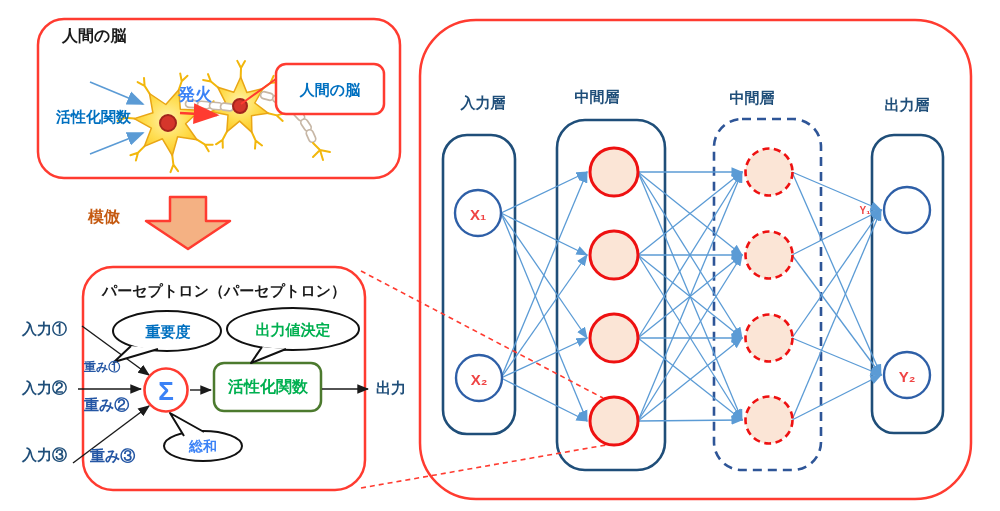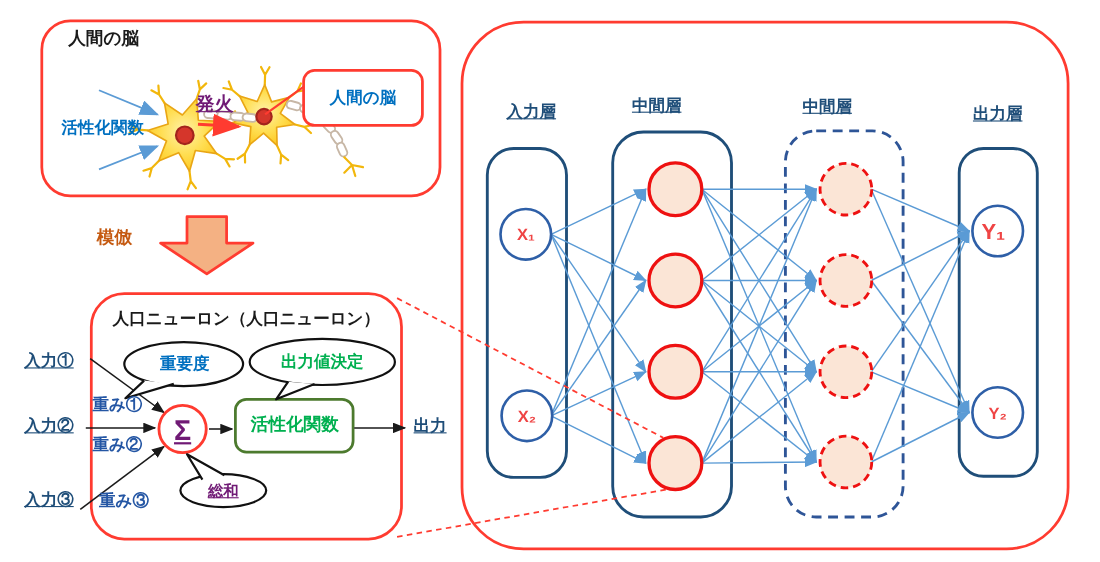--- a/index.html
+++ b/index.html
@@ -1,25 +1,25 @@
 <!DOCTYPE html>
 <html><head>
 <meta charset="utf-8">
 <style>
   html,body{margin:0;padding:0;background:#fff;}
   #stage{position:relative;width:1000px;height:511px;background:#fff;overflow:hidden;
          font-family:"Liberation Sans",sans-serif;font-weight:bold;}
   #diagram{position:absolute;left:0;top:0;}
   .lbl{position:absolute;white-space:nowrap;line-height:1;}
   .ctr{transform:translate(-50%,-50%);}
-  .navy{color:#1F4E79;text-decoration:underline;}
+  .navy{color:#1F4E79;}
   .mblue{color:#2456A4;}
   .xnavy{color:#ef4444;}
   .blue{color:#0070C0;}
-  .red{color:#701a75;text-decoration:underline;}
+  .red{color:#3b82f6;}
   .green{color:#00B050;}
   .black{color:#1a1a1a;}
   .orange{color:#C55A11;}
 </style>
 </head>
 <body>
 
 <div id="stage">
 
 <svg id="diagram" width="1000" height="511" viewBox="0 0 1000 511">
@@ -147,36 +147,36 @@
   <circle cx="907" cy="210" r="23" fill="#fff" stroke="#2E5FA7" stroke-width="2.4"></circle>
   <circle cx="907" cy="375" r="23" fill="#fff" stroke="#2E5FA7" stroke-width="2.4"></circle>
 </svg>
 
 <div class="lbl black" style="left:62px;top:28px;font-size:16px">人間の脳</div>
 <div class="lbl blue" style="left:56px;top:109px;font-size:15px">活性化関数</div>
 <div class="lbl red" style="left:178px;top:86px;font-size:17px">発火</div>
 <div class="lbl ctr blue" style="left:330px;top:89px;font-size:15px">人間の脳</div>
 <div class="lbl orange" style="left:88px;top:209px;font-size:16px">模倣</div>
 
-<div class="lbl ctr black" style="left:224px;top:290px;font-size:15px">人口ニューロン（人口ニューロン）</div>
+<div class="lbl ctr black" style="left:224px;top:290px;font-size:15px">パーセプトロン（パーセプトロン）</div>
 <div class="lbl navy" style="left:22px;top:321px;font-size:15px">入力①</div>
 <div class="lbl navy" style="left:22px;top:380px;font-size:15px">入力②</div>
 <div class="lbl navy" style="left:22px;top:447px;font-size:15px">入力③</div>
-<div class="lbl mblue" style="left:84px;top:361px;font-size:15px">重み①</div>
+<div class="lbl mblue" style="left:84px;top:361px;font-size:12px">重み①</div>
 <div class="lbl mblue" style="left:84px;top:397px;font-size:15px">重み②</div>
 <div class="lbl mblue" style="left:90px;top:448px;font-size:15px">重み③</div>
 <div class="lbl ctr red" style="left:166px;top:391px;font-size:26px">Σ</div>
 <div class="lbl ctr blue" style="left:168px;top:331px;font-size:15px">重要度</div>
 <div class="lbl ctr green" style="left:293px;top:329px;font-size:15px">出力値決定</div>
 <div class="lbl ctr red" style="left:203px;top:446px;font-size:14px">総和</div>
 <div class="lbl ctr green" style="left:268px;top:387px;font-size:16px">活性化関数</div>
 <div class="lbl navy" style="left:376px;top:380px;font-size:15px">出力</div>
 
 <div class="lbl ctr navy" style="left:483px;top:102px;font-size:15px">入力層</div>
 <div class="lbl ctr navy" style="left:597px;top:96px;font-size:15px">中間層</div>
 <div class="lbl ctr navy" style="left:752px;top:97px;font-size:15px">中間層</div>
 <div class="lbl ctr navy" style="left:907px;top:104px;font-size:15px">出力層</div>
 <div class="lbl ctr xnavy" style="left:478px;top:214px;font-size:15px">X₁</div>
 <div class="lbl ctr xnavy" style="left:479px;top:379px;font-size:15px">X₂</div>
-<div class="lbl ctr xnavy" style="left:903px;top:211px;font-size:20px">Y₁</div>
+<div class="lbl ctr xnavy" style="left:865px;top:211px;font-size:10px">Y₁</div>
 <div class="lbl ctr xnavy" style="left:907px;top:376px;font-size:15px">Y₂</div>
 
 </div>
 
 </body></html>

